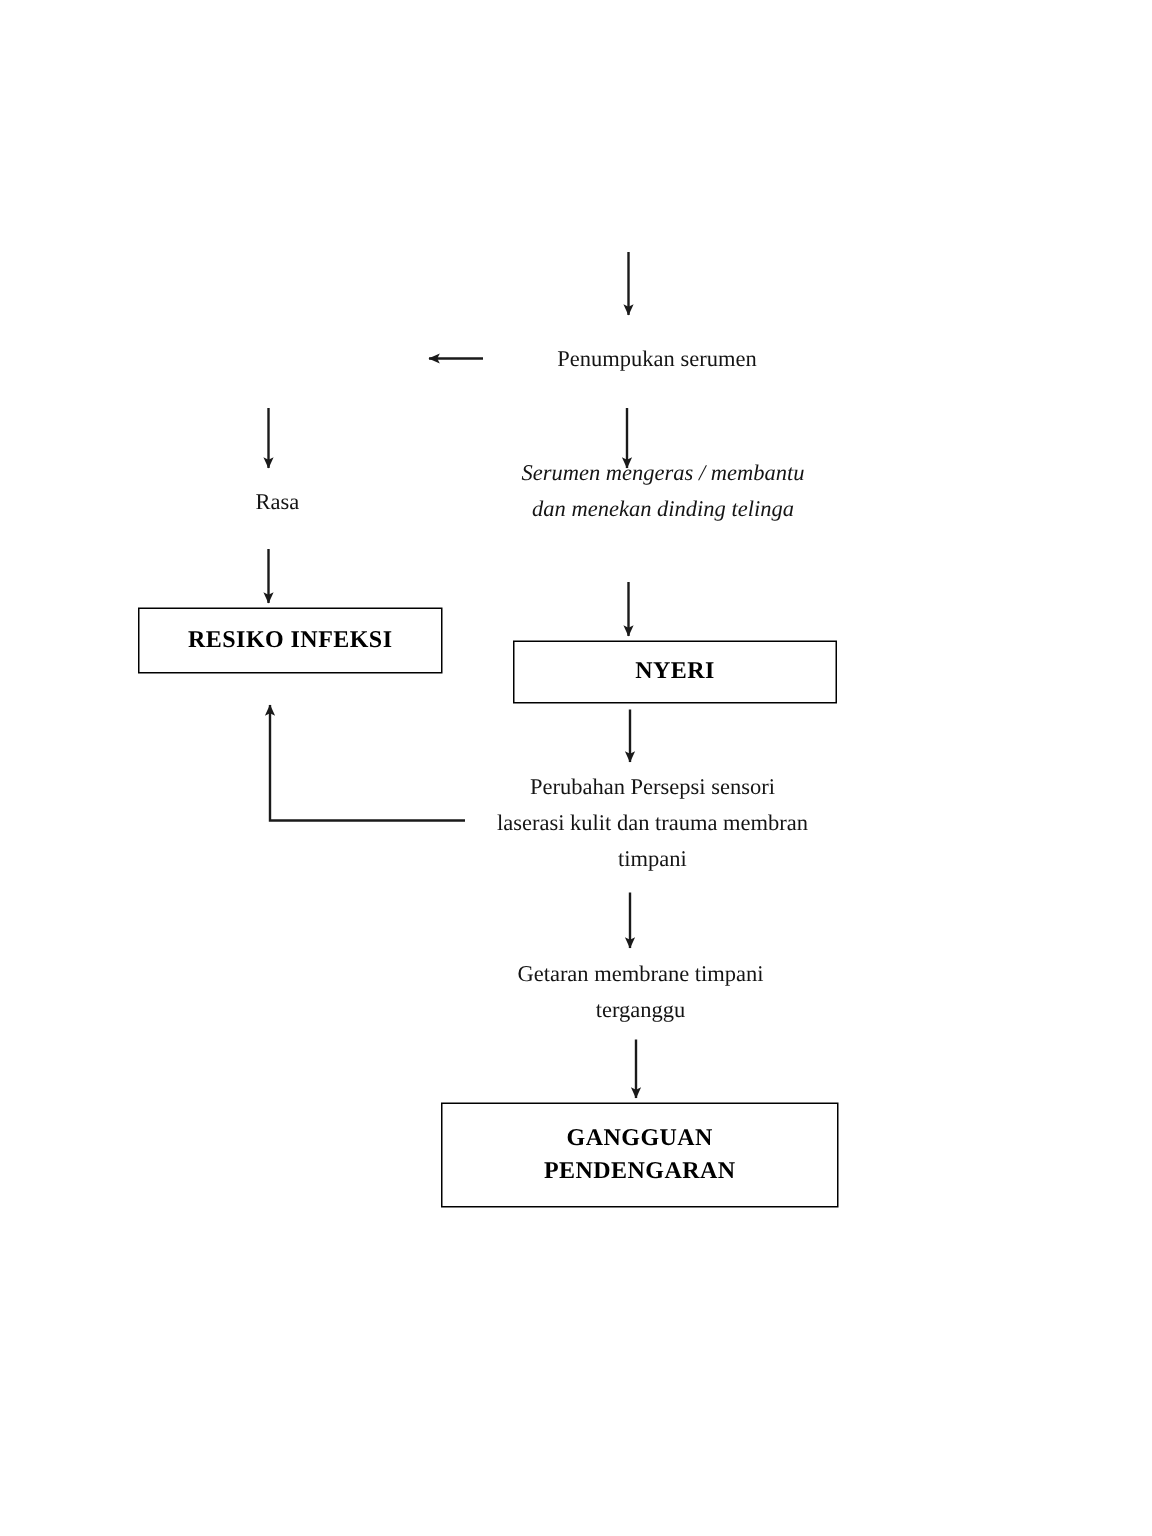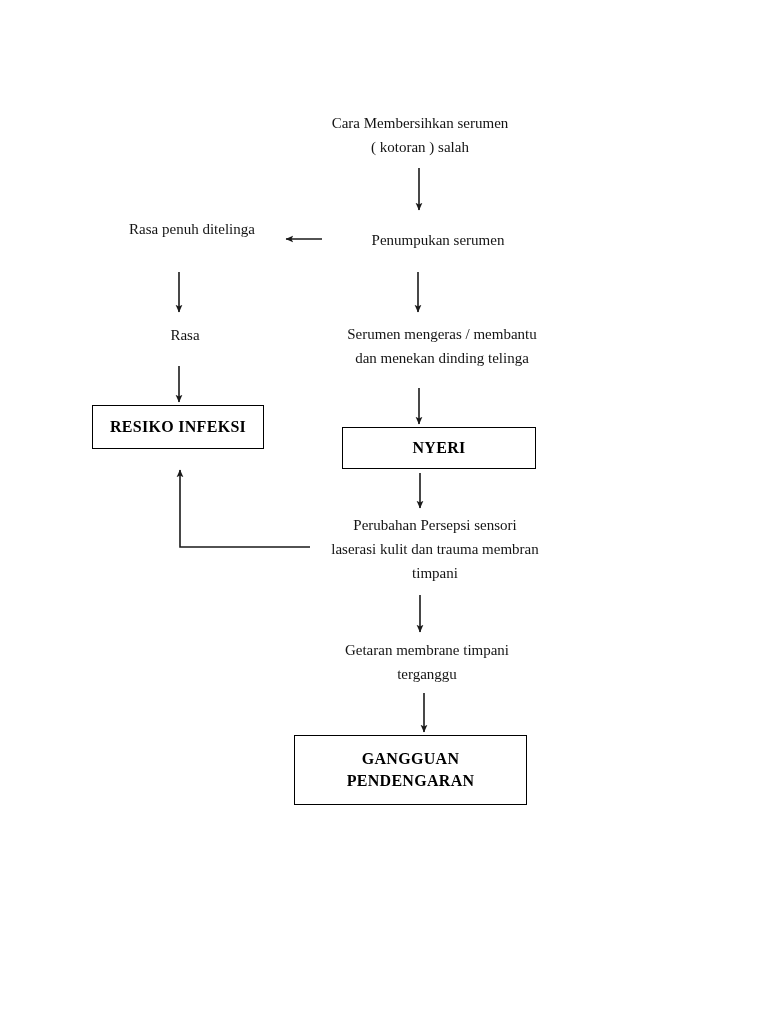--- a/index.html
+++ b/index.html
@@ -85,45 +85,42 @@
       <line x1="420" y1="473" x2="420" y2="508" marker-end="url(#ah)"></line>
 
       <line x1="420" y1="595" x2="420" y2="632" marker-end="url(#ah)"></line>
 
       <line x1="424" y1="693" x2="424" y2="732" marker-end="url(#ah)"></line>
 
       <path d="M310,547 L180,547 L180,470" marker-end="url(#ah)"></path>
     </g>
   </svg>
 
-  <div class="node" style="left:300px; top:111px; width:240px;">Cara Membersihkan serumen
-( kotoran ) salah</div>
 
   <div class="node" style="left:340px; top:228px; width:196px;">Penumpukan serumen</div>
 
-  <div class="node" style="left:92px; top:217px; width:200px;">Rasa penuh ditelinga</div>
 
   <div class="node" style="left:125px; top:323px; width:120px;">Rasa</div>
 
-  <div class="node" style="left:310px; top:322px; width:264px;">Serumen mengeras / membantu
+  <div class="node" style="left:310px; top:304px; width:264px;font-style:italic;">Serumen mengeras / membantu
 dan menekan dinding telinga</div>
 
   <div class="node" style="left:302px; top:638px; width:250px;">Getaran membrane timpani
 terganggu</div>
 
   <div class="node" style="left:294px; top:513px; width:282px;">Perubahan Persepsi sensori
 laserasi kulit dan trauma membran
 timpani</div>
 
-  <div class="box" style="left:92px; top:405px; width:172px; height:44px;">
+  <div class="box" style="left:92px; top:405px; width:203px; height:44px;">
     <span class="box-label">RESIKO INFEKSI</span>
   </div>
 
-  <div class="box" style="left:342px; top:427px; width:194px; height:42px;">
+  <div class="box" style="left:342px; top:427px; width:216px; height:42px;">
     <span class="box-label">NYERI</span>
   </div>
 
-  <div class="box" style="left:294px; top:735px; width:233px; height:70px;">
+  <div class="box" style="left:294px; top:735px; width:265px; height:70px;">
     <span class="box-label">GANGGUAN
 PENDENGARAN</span>
   </div>
 
 </div>
 
 </body></html>

